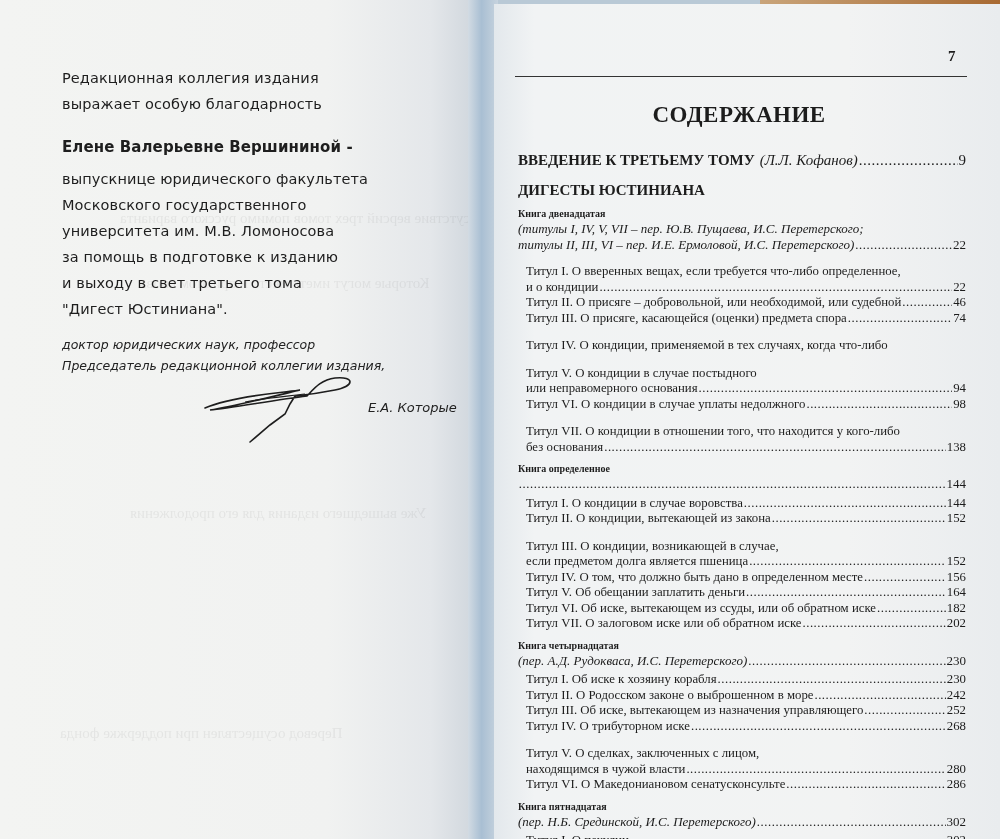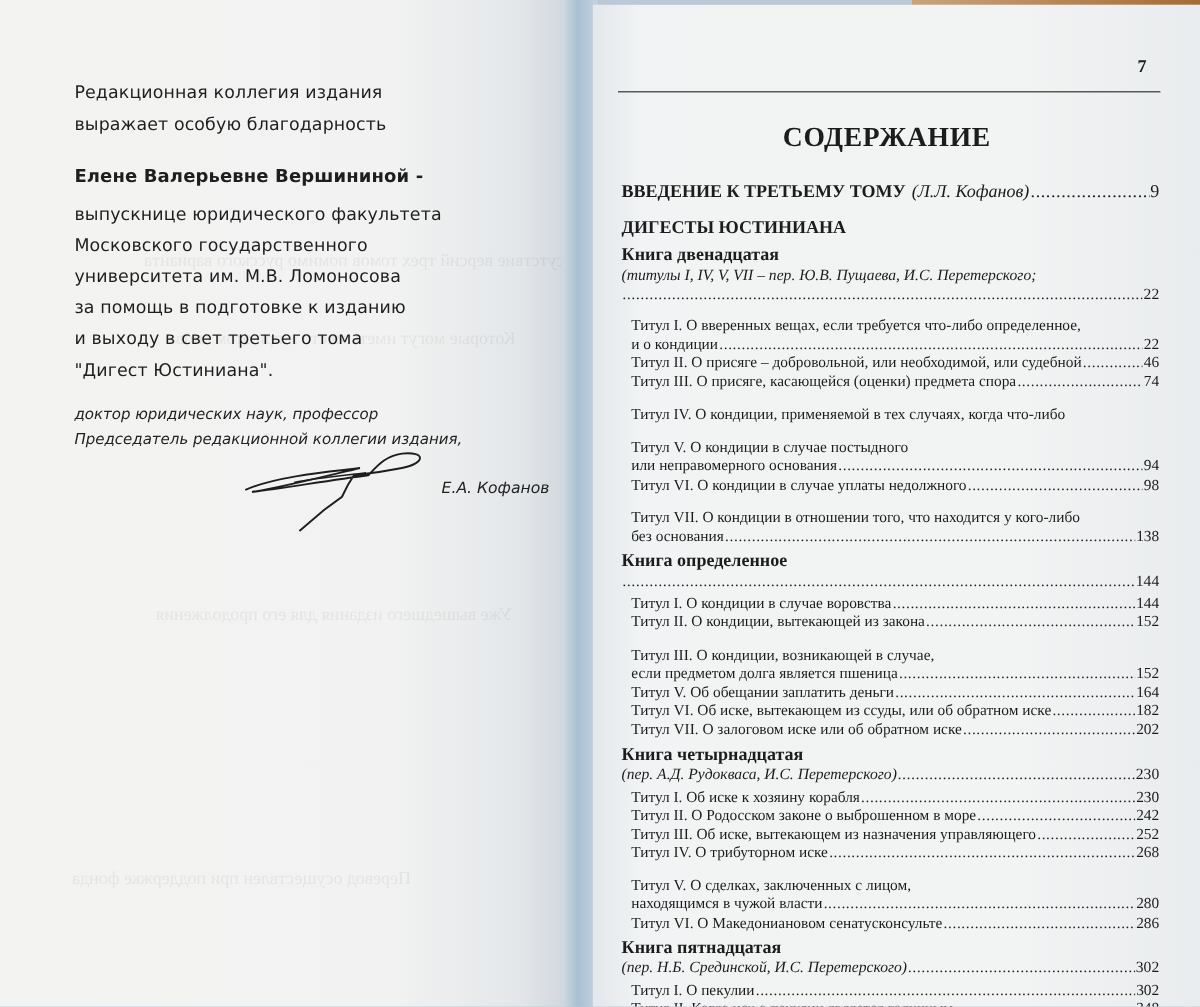--- a/index.html
+++ b/index.html
@@ -66,21 +66,21 @@
     .toc { position: absolute; left: 24px; top: 146px; width: 448px; font-size: 12.8px; }
     .row { display: flex; align-items: baseline; line-height: 15.5px; justify-content: center; }
     .row .txt { white-space: nowrap; }
     .row .dots { flex: 1; overflow: hidden; white-space: nowrap; margin: 0 1px; }
     .row .dots::after { content: "........................................................................................................................................................................................................"; letter-spacing: 0.5px; }
     .row .pg { white-space: nowrap; }
     .intro { font-size: 15px; line-height: 20px; margin-bottom: 10px; }
     .intro .bold { font-weight: bold; }
     .part { font-weight: bold; font-size: 15px; margin-bottom: 6px; line-height: 20px; }
     .book { margin-bottom: 6px; }
-    .book-title { font-weight: bold; font-size: 15px; line-height: 15px; }
+    .book-title { font-weight: bold; font-size: 10px; line-height: 15px; }
     .book-trans { font-style: italic; font-size: 13px; }
     .titles { margin-top: 4px; padding-left: 8px; font-size: 12.8px; }
     .titles .line1 { line-height: 15.5px; white-space: nowrap; margin-top: 12px; }
   </style>
 </head>
 <body>
 
 <div class="top-edge"></div>
 
 <div class="page-left">
@@ -106,21 +106,21 @@
   <div class="chair">
     <div>доктор юридических наук, профессор</div>
     <div>Председатель редакционной коллегии издания,</div>
   </div>
 
   <svg class="signature" viewBox="0 0 160 80">
     <path d="M10 38 C 40 25, 95 22, 105 20 C 80 26, 40 36, 15 40 C 35 38, 80 30, 112 26 C 118 20, 125 10, 140 8 C 160 6, 160 16, 140 20 C 125 23, 110 25, 100 26 L 95 34 L 90 44 L 75 55 L 55 72" fill="none" stroke="#1e1e1e" stroke-width="1.6" stroke-linecap="round"></path>
     <path d="M50 32 C 70 28, 95 26, 110 24" fill="none" stroke="#1e1e1e" stroke-width="1.2"></path>
   </svg>
 
-  <div class="signer">Е.А. Кофанов</div>
+  <div class="signer">Е.А. Которые</div>
 </div>
 
 <div class="gutter"></div>
 
 <div class="page-right">
   <div class="page-num">7</div>
   <div class="header-rule"></div>
   <div class="toc-title">СОДЕРЖАНИЕ</div>
 
   <div class="toc">
@@ -130,20 +130,21 @@
       <span class="dots"></span>
       <span class="pg">9</span>
     </div>
 
     <div class="part">ДИГЕСТЫ ЮСТИНИАНА</div>
 
     <div class="book">
       <div class="book-title">Книга двенадцатая</div>
       <div class="book-trans" style="line-height:15.5px;">(титулы I, IV, V, VII – пер. Ю.В. Пущаева, И.С. Перетерского;</div>
       <div class="row book-trans">
+        <span class="txt">титулы II, III, VI – пер. И.Е. Ермоловой, И.С. Перетерского)</span>
         <span class="dots"></span>
         <span class="pg" style="font-style:normal;">22</span>
       </div>
       <div class="titles">
         <div>
             <div class="line1">Титул I. О вверенных вещах, если требуется что-либо определенное,</div>
             <div class="row">
               <span class="txt">и о кондиции</span>
               <span class="dots"></span>
               <span class="pg">22</span>
@@ -212,20 +213,27 @@
               <span class="dots"></span>
               <span class="pg">152</span>
             </div>
           </div>
         <div>
             <div class="line1">Титул III. О кондиции, возникающей в случае,</div>
             <div class="row">
               <span class="txt">если предметом долга является пшеница</span>
               <span class="dots"></span>
               <span class="pg">152</span>
+            </div>
+          </div>
+        <div>
+            <div class="row">
+              <span class="txt">Титул IV. О том, что должно быть дано в определенном месте</span>
+              <span class="dots"></span>
+              <span class="pg">156</span>
             </div>
           </div>
         <div>
             <div class="row">
               <span class="txt">Титул V. Об обещании заплатить деньги</span>
               <span class="dots"></span>
               <span class="pg">164</span>
             </div>
           </div>
         <div>

